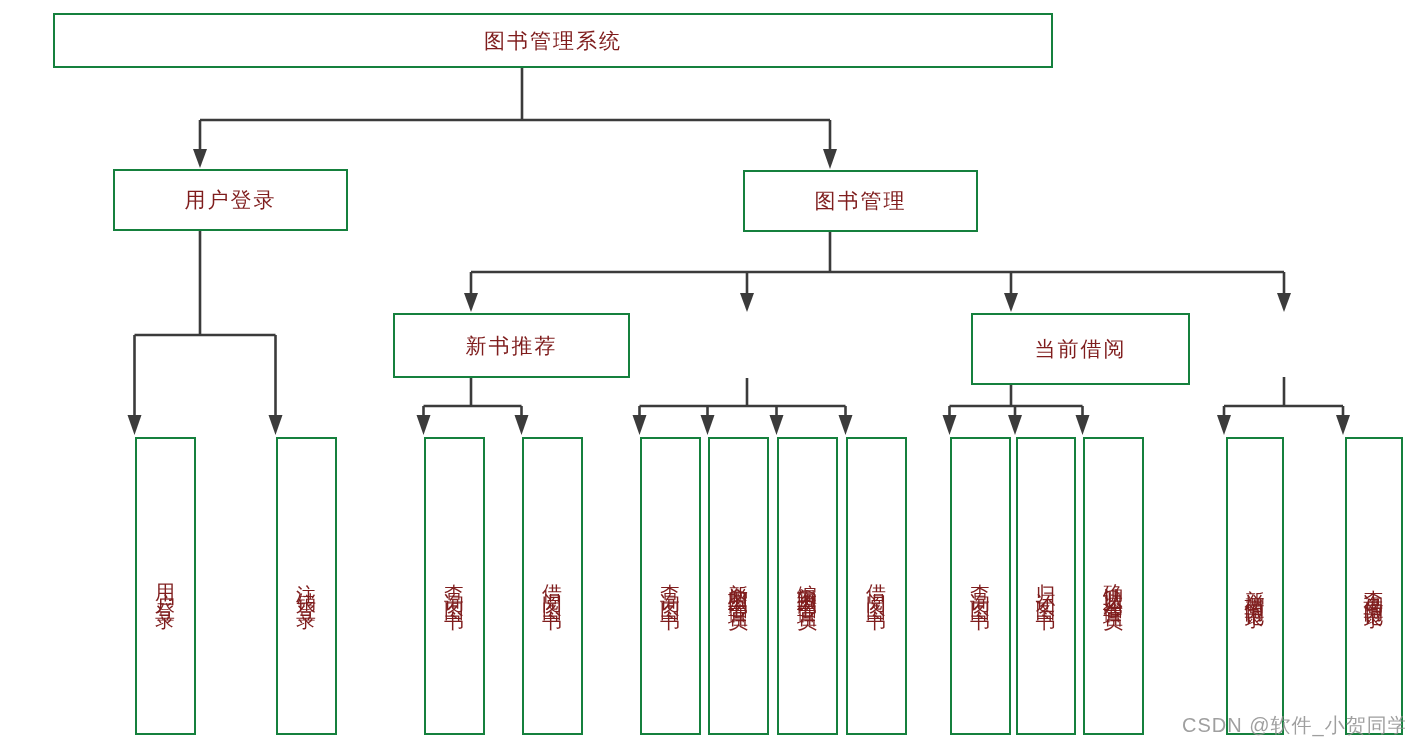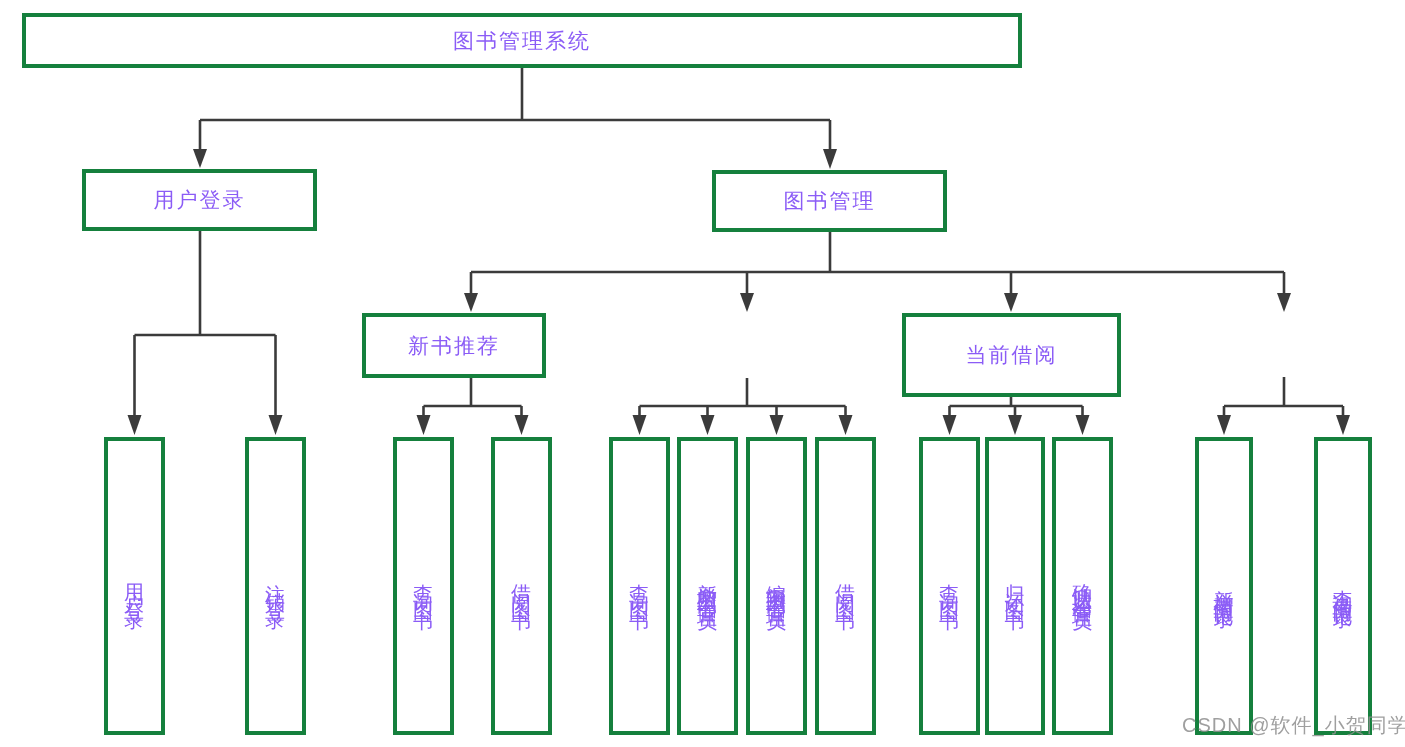--- a/index.html
+++ b/index.html
@@ -17,27 +17,28 @@
   }
   #connectors {
     position: absolute;
     left: 0; top: 0;
     width: 1405px; height: 747px;
     z-index: 1;
   }
   .node {
     position: absolute;
     box-sizing: border-box;
-    border: 4px solid #15803d;
+    border: 2px solid #15803d;
     background: #ffffff;
     display: flex;
     align-items: center;
     justify-content: center;
-    color: #8b5cf6;
+    color: #7f1d1d;
     z-index: 2;
+    margin-left: 31px;
   }
   .hbox {
     font-size: 21px;
     letter-spacing: 2px;
     white-space: nowrap;
   }
   .vbox {
     top: 437px;
     height: 298px;
     writing-mode: vertical-rl;
@@ -128,22 +129,22 @@
     <polygon class="head" points="1217,415 1231,415 1224,435"></polygon>
     <path class="stroke" d="M1343,406 L1343,418"></path>
     <polygon class="head" points="1336,415 1350,415 1343,435"></polygon>
   </svg>
 
   <div class="node hbox" style="left:22px; top:13px; width:1000px; height:55px;">图书管理系统</div>
 
   <div class="node hbox" style="left:82px; top:169px; width:235px; height:62px;">用户登录</div>
   <div class="node hbox" style="left:712px; top:170px; width:235px; height:62px;">图书管理</div>
 
-  <div class="node hbox" style="left:362px; top:313px; width:184px; height:65px;">新书推荐</div>
-  <div class="node hbox" style="left:902px; top:313px; width:219px; height:84px;">当前借阅</div>
+  <div class="node hbox" style="left:362px; top:313px; width:237px; height:65px;">新书推荐</div>
+  <div class="node hbox" style="left:940px; top:313px; width:219px; height:72px;">当前借阅</div>
 
   <div class="node vbox" style="left:104px; width:61px;">用户登录</div>
   <div class="node vbox" style="left:245px; width:61px;">注销登录</div>
 
   <div class="node vbox" style="left:393px; width:61px;">查询图书</div>
   <div class="node vbox" style="left:491px; width:61px;">借阅图书</div>
 
   <div class="node vbox" style="left:609px; width:61px;">查询图书</div>
   <div class="node vbox long" style="left:677px; width:61px;">新增图书（管理员）</div>
   <div class="node vbox long" style="left:746px; width:61px;">编辑图书（管理员）</div>

